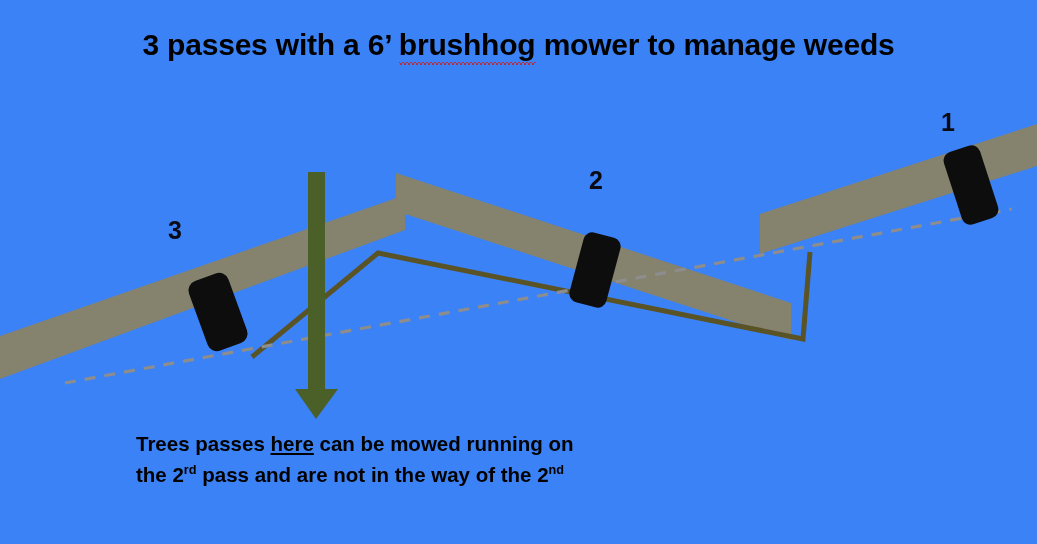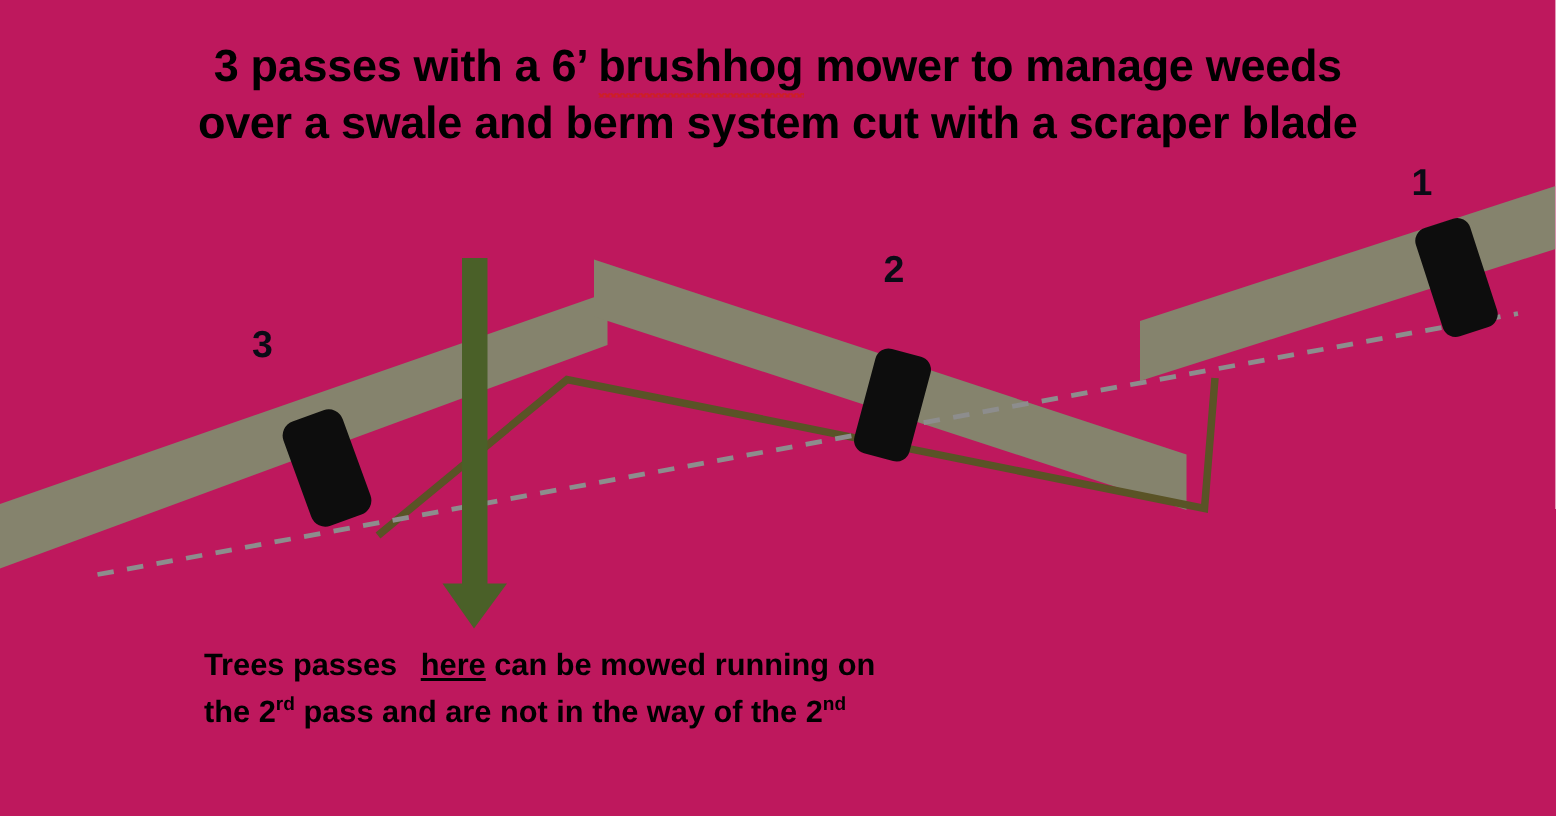--- a/index.html
+++ b/index.html
@@ -4,21 +4,21 @@
 <style>
   html, body {
     margin: 0;
     padding: 0;
     background: #ffffff;
   }
   #page {
     position: relative;
     width: 1037px;
     height: 544px;
-    background: #be185d;
+    background: #3b82f6;
     overflow: hidden;
     font-family: "Liberation Sans", sans-serif;
   }
 
   
   #title-block {
     position: absolute;
     left: 0;
     top: 26px;
     width: 1037px;
@@ -71,21 +71,21 @@
     position: absolute;
     left: 136px;
     top: 428px;
     width: 560px;
     font-family: "Liberation Sans", sans-serif;
     font-weight: bold;
     font-size: 20.5px;
     color: #000000;
     line-height: 1.52;
   }
-  #caption-block .u { text-decoration: underline; margin-left: 10px; }
+  #caption-block .u { text-decoration: underline; }
   #caption-block sup {
     font-size: 0.62em;
     vertical-align: super;
     line-height: 0;
   }
   .cap-line { white-space: nowrap; }
 
   
   #diagram {
     position: absolute;
@@ -120,21 +120,20 @@
     <rect x="197" y="275" width="42" height="74" rx="10" ry="10" fill="#0d0d0d" transform="rotate(-20 218 312)"></rect>
 
     <rect x="576" y="234" width="38" height="72" rx="9" ry="9" fill="#0d0d0d" transform="rotate(15 595 270)"></rect>
 
     <rect x="952" y="147" width="38" height="76" rx="9" ry="9" fill="#0d0d0d" transform="rotate(-18 971 185)"></rect>
 
   </svg>
 
   <div id="title-block">
     <div class="title-line"><span>3 passes with a 6’ </span><span class="squiggle">brushhog</span><span> mower to manage weeds</span></div>
-    <div class="title-line">over a swale and berm system cut with a scraper blade</div>
   </div>
 
   <div class="pass-label" id="pass-label-3">3</div>
   <div class="pass-label" id="pass-label-2">2</div>
   <div class="pass-label" id="pass-label-1">1</div>
 
   <div id="caption-block">
     <div class="cap-line"><span>Trees passes </span><span class="u">here</span><span> can be mowed running on</span></div>
     <div class="cap-line"><span>the 2</span><sup>rd</sup><span> pass and are not in the way of the 2</span><sup>nd</sup></div>
   </div>

